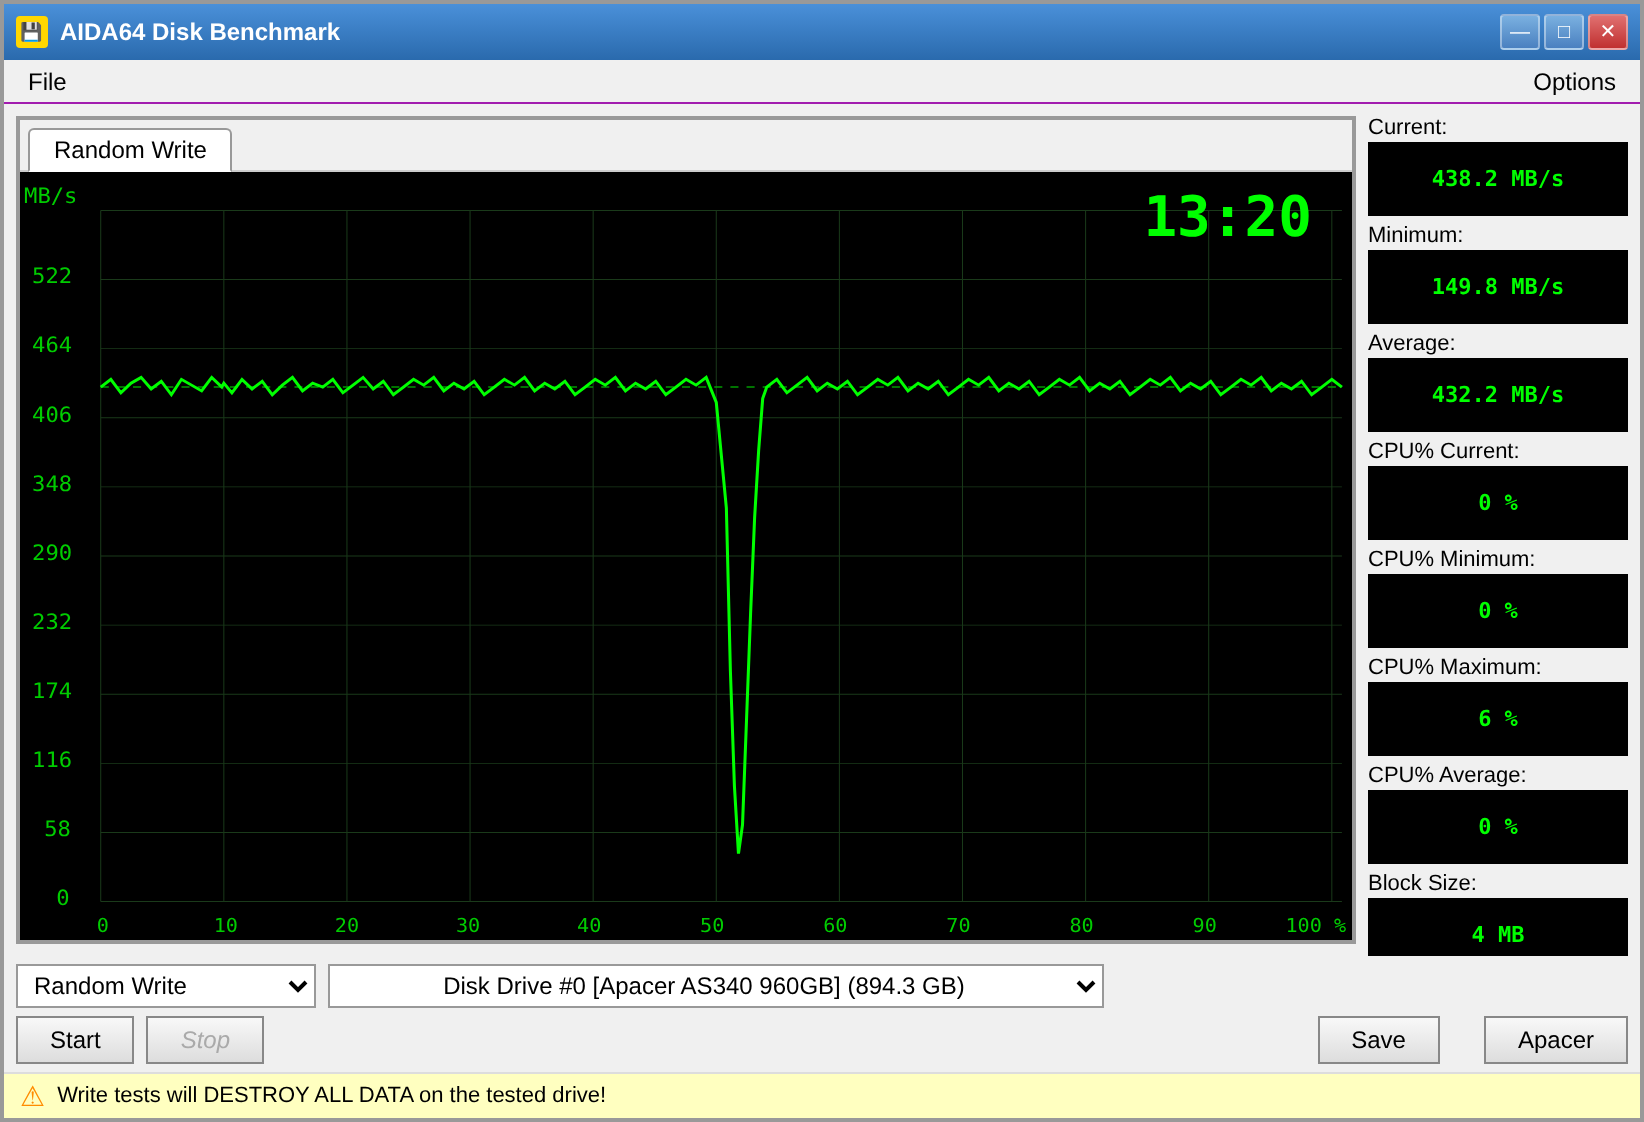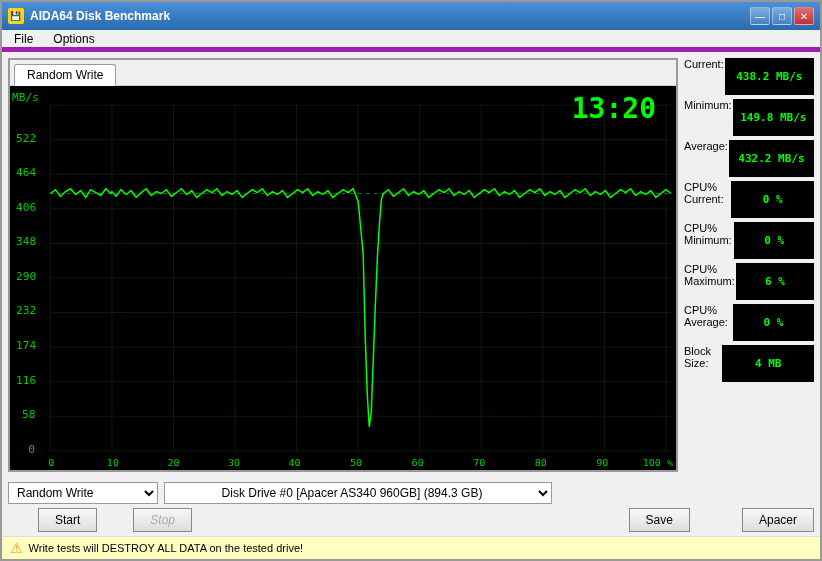--- a/index.html
+++ b/index.html
@@ -72,27 +72,28 @@
       border-radius: 2px;
     }
 
     .title-btn.close {
       background: linear-gradient(to bottom, #e07070, #c03030);
     }
 
     
     .menu-bar {
       background: #f0f0f0;
-      border-bottom: 5px solid #a21caf;
+      border-bottom: 1px solid #a21caf;
       padding: 2px 4px;
       display: flex;
       gap: 4px;
       height: 22px;
       align-items: center;
       flex-shrink: 0;
+      justify-content: space-between;
     }
 
     .menu-item {
       padding: 2px 8px;
       cursor: pointer;
       font-size: 12px;
     }
 
     
     .content {
@@ -163,21 +164,21 @@
     .right-panel {
       width: 130px;
       flex-shrink: 0;
       display: flex;
       flex-direction: column;
       gap: 4px;
     }
 
     .stat-group {
       display: flex;
-      flex-direction: row;
+      flex-direction: column;
       gap: 1px;
     }
 
     .stat-label {
       font-size: 11px;
       color: #000;
       font-weight: normal;
     }
 
     .stat-value {
@@ -235,21 +236,20 @@
 
     .btn {
       padding: 3px 16px;
       border: 1px solid #888;
       background: linear-gradient(to bottom, #f8f8f8, #ddd);
       cursor: pointer;
       font-size: 12px;
       height: 24px;
       min-width: 55px;
       text-align: center;
-      margin-left: 30px;
     }
 
     .btn:disabled {
       color: #aaa;
       cursor: default;
       font-style: italic;
     }
 
     .warning-bar {
       background: #ffffc0;

